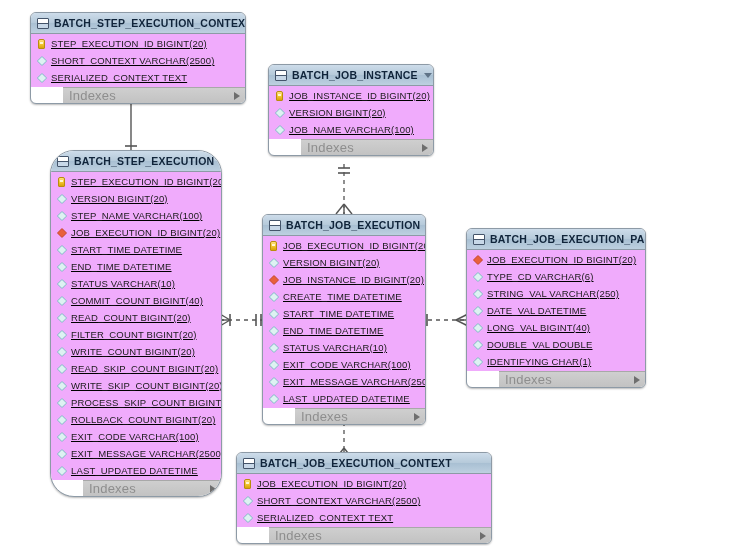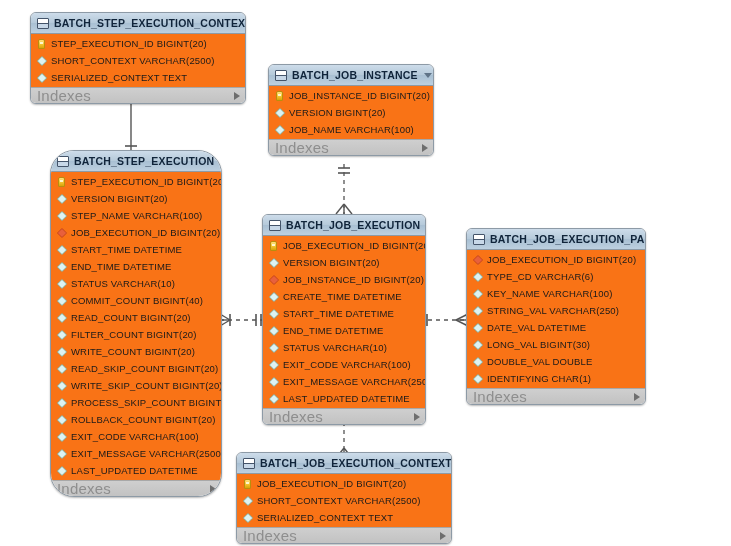--- a/index.html
+++ b/index.html
@@ -62,21 +62,21 @@
   }
   .chevron {
     width: 0; height: 0;
     border-left: 4px solid transparent;
     border-right: 4px solid transparent;
     border-top: 5px solid #5f7387;
     margin-left: 6px;
     flex: 0 0 auto;
   }
 
-  .col-list { padding: 1px 0 1px 0; background:#f97316; }
+  .col-list { padding: 1px 0 1px 0; background:#f0abfc;text-decoration:underline; }
   .col-row {
     display: flex;
     align-items: center;
     height: 17px;
     padding: 0 4px 0 6px;
     white-space: nowrap;
   }
   .col-name {
     font-size: 9.5px;
     color: #1a1a1a;
@@ -113,21 +113,22 @@
   }
 
   .idx-bar {
     height: 16px;
     display: flex;
     align-items: center;
     padding: 0 5px 0 6px;
     background: linear-gradient(to bottom, #cfcfcf 0%, #c2c2c2 100%);
     border-top: 1px solid #a8a8a8;
     color: #8e8e8e;
-    font-size: 15px;
+    font-size: 13px;
+    margin-left: 32px;
   }
   .idx-bar .lbl { flex: 1 1 auto; letter-spacing: .2px; }
   .idx-arrow {
     width: 0; height: 0;
     border-top: 4px solid transparent;
     border-bottom: 4px solid transparent;
     border-left: 6px solid #6e6e6e;
   }
 
   .conn { position: absolute; z-index: 2; }
@@ -398,50 +399,46 @@
       <div class="col-row">
           <span class="mk mk-fk"></span>
           <span class="col-name">JOB_EXECUTION_ID BIGINT(20)</span>
         </div>
       <div class="col-row">
           <span class="mk mk-col"></span>
           <span class="col-name">TYPE_CD VARCHAR(6)</span>
         </div>
       <div class="col-row">
           <span class="mk mk-col"></span>
-          <span class="col-name">KEY_NAME VARCHAR(100)</span>
-        </div>
-      <div class="col-row">
-          <span class="mk mk-col"></span>
           <span class="col-name">STRING_VAL VARCHAR(250)</span>
         </div>
       <div class="col-row">
           <span class="mk mk-col"></span>
           <span class="col-name">DATE_VAL DATETIME</span>
         </div>
       <div class="col-row">
           <span class="mk mk-col"></span>
-          <span class="col-name">LONG_VAL BIGINT(30)</span>
+          <span class="col-name">LONG_VAL BIGINT(40)</span>
         </div>
       <div class="col-row">
           <span class="mk mk-col"></span>
           <span class="col-name">DOUBLE_VAL DOUBLE</span>
         </div>
       <div class="col-row">
           <span class="mk mk-col"></span>
           <span class="col-name">IDENTIFYING CHAR(1)</span>
         </div>
     </div>
     <div class="idx-bar">
       <span class="lbl">Indexes</span>
       <span class="idx-arrow"></span>
     </div>
   </div>
 
-  <div class="table-box" style="left:236px; top:452px; width:216px;">
+  <div class="table-box" style="left:236px; top:452px; width:256px;">
     <div class="tbl-header">
       <span class="tbl-icon"></span>
       <span class="tbl-title">BATCH_JOB_EXECUTION_CONTEXT</span>
 
     </div>
     <div class="col-list">
       <div class="col-row">
           <span class="mk mk-pk"></span>
           <span class="col-name">JOB_EXECUTION_ID BIGINT(20)</span>
         </div>

